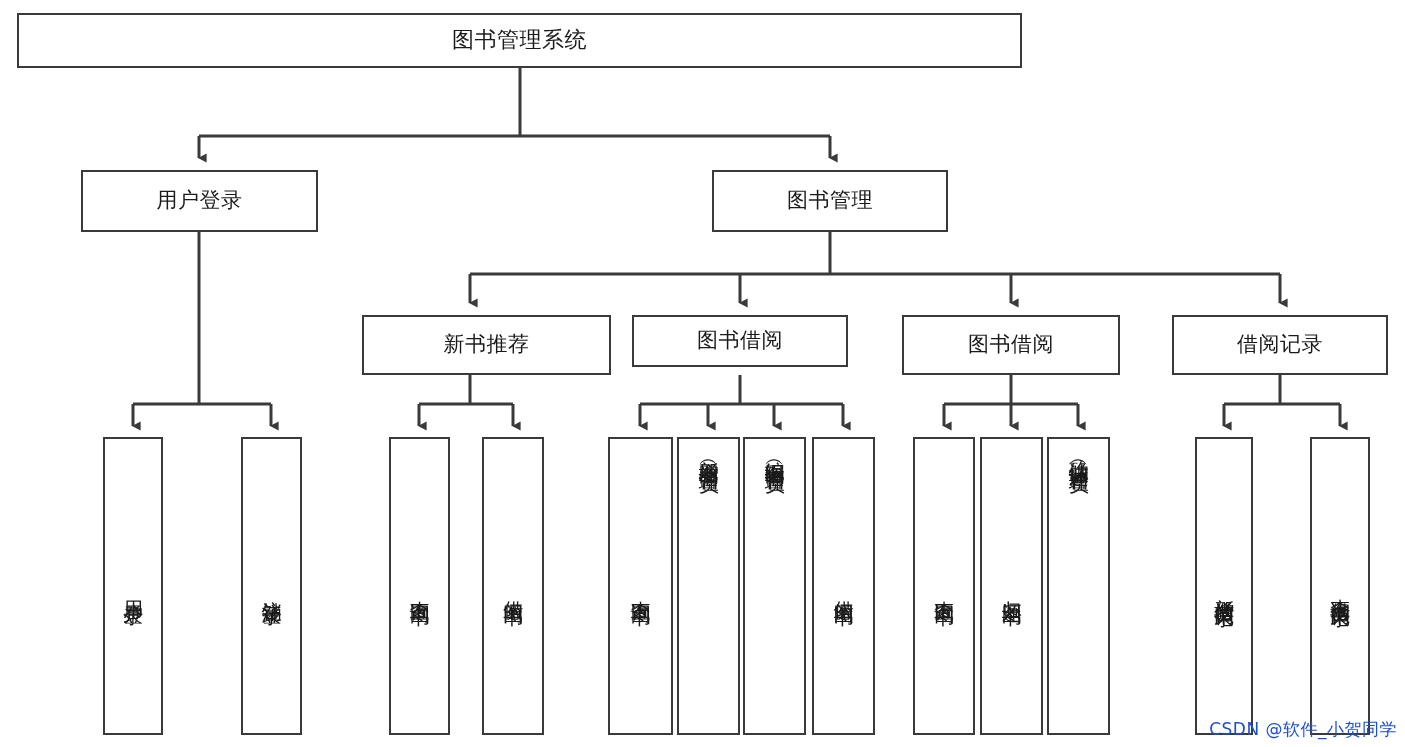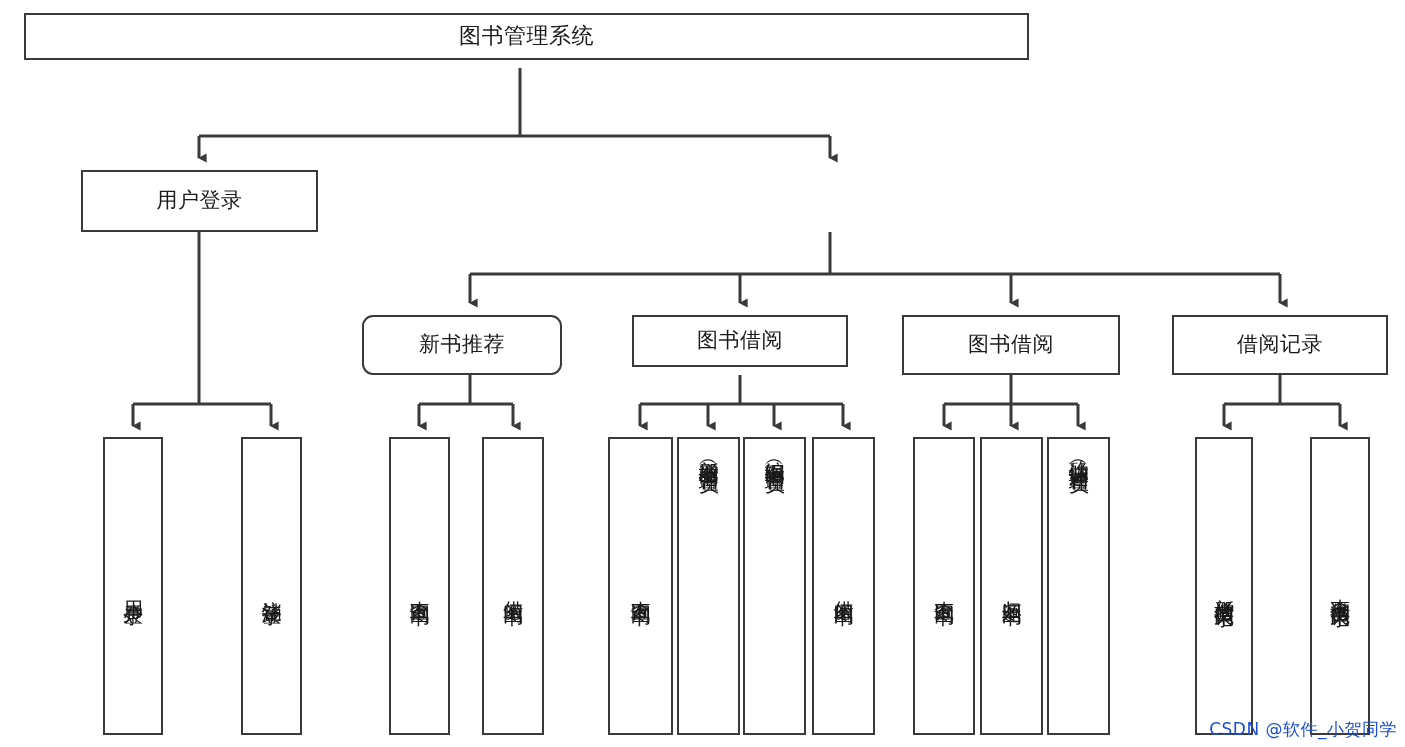--- a/index.html
+++ b/index.html
@@ -119,25 +119,26 @@
       <path d="M1011,404 L1011,426" marker-end="url(#arrow)"></path>
       <path d="M1078,404 L1078,426" marker-end="url(#arrow)"></path>
 
       <path d="M1280,375 L1280,404"></path>
       <path d="M1224,404 L1340,404"></path>
       <path d="M1224,404 L1224,426" marker-end="url(#arrow)"></path>
       <path d="M1340,404 L1340,426" marker-end="url(#arrow)"></path>
     </g>
   </svg>
 
-  <div class="node h root" id="n-root" style="left: 24px; top: 13px; width: 1005px; height: 47px; text-align: right;">图书管理系统</div>
+  <div class="node h root" id="n-root" style="left: 17px; top: 13px; width: 1005px; height: 55px; text-align: right;">图书管理系统</div>
 
   <div class="node h" style="left: 81px; top: 170px; width: 237px; height: 62px;">用户登录</div>
+  <div class="node h" style="left: 712px; top: 170px; width: 236px; height: 62px;">图书管理</div>
 
-  <div class="node h" style="left: 362px; top: 315px; width: 200px; height: 60px; border-radius: 11px;">新书推荐</div>
+  <div class="node h" style="left: 362px; top: 315px; width: 249px; height: 60px;">新书推荐</div>
   <div class="node h" style="left: 632px; top: 315px; width: 216px; height: 52px;">图书借阅</div>
   <div class="node h" style="left: 902px; top: 315px; width: 218px; height: 60px;">图书借阅</div>
   <div class="node h" style="left: 1172px; top: 315px; width: 216px; height: 60px;">借阅记录</div>
 
   <div class="node v" style="left: 103px; top: 437px; width: 60px; height: 298px;">
     <span class="vtext centered">用户登录</span>
   </div>
   <div class="node v" style="left: 241px; top: 437px; width: 61px; height: 298px;">
     <span class="vtext centered">注销登录</span>
   </div>

